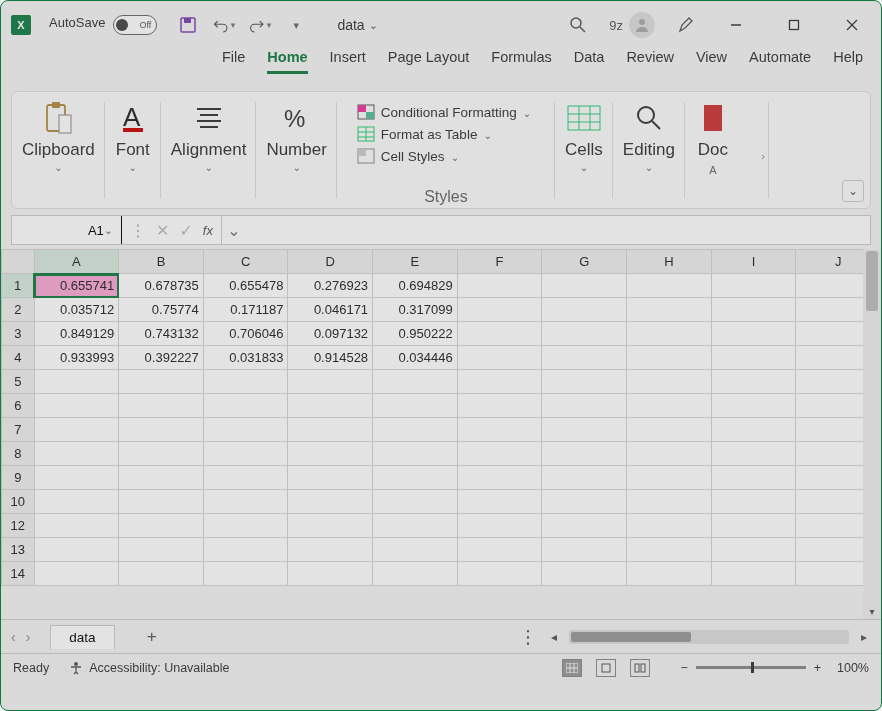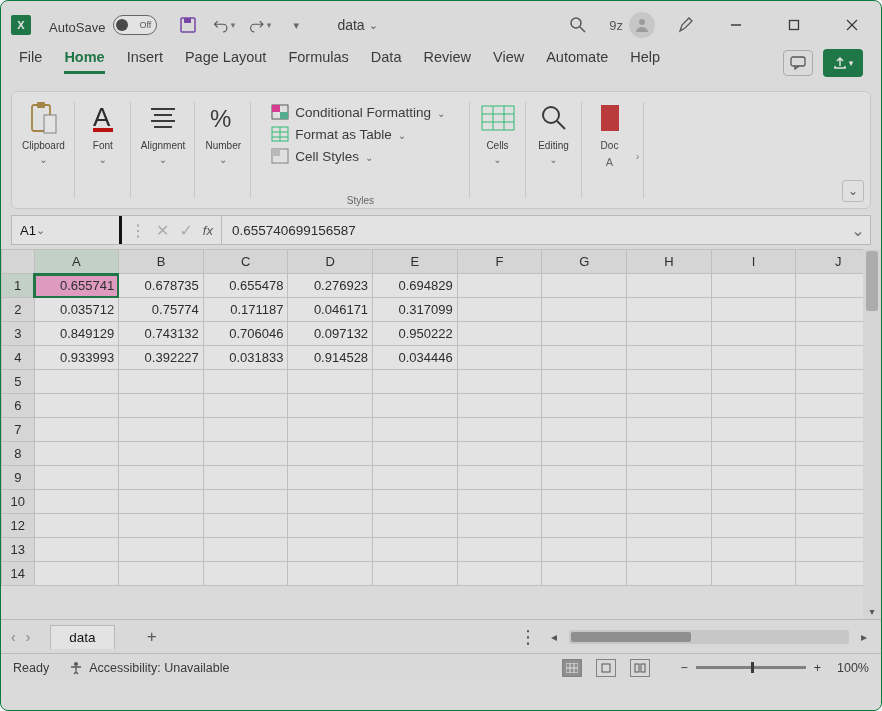--- a/index.html
+++ b/index.html
@@ -1,54 +1,54 @@
 <!DOCTYPE html>
 <html><head>
 <meta charset="utf-8">
 <style>
   * { box-sizing: border-box; margin: 0; padding: 0; font-family: "Segoe UI", Arial, sans-serif; }
   body { width: 882px; height: 711px; overflow: hidden; background: #f5f5f5; border: 1px solid #0a7a3f; border-radius: 8px; position: relative; }
   .overlay { position: absolute; inset: 0; background: rgba(100,100,100,0.18); pointer-events: none; z-index: 100; }
   
   .titlebar { display: flex; align-items: center; height: 48px; padding: 0 10px; }
   .app-icon { width: 20px; height: 20px; background: #107c41; border-radius: 2px; display: flex; align-items: center; justify-content: center; color: #fff; font-size: 11px; font-weight: bold; }
-  .autosave { display: flex; align-items: flex-end; margin-left: 18px; font-size: 13px; color: #333; }
+  .autosave { display: flex; align-items: flex-start; margin-left: 18px; font-size: 13px; color: #333; }
   .toggle { width: 44px; height: 20px; border: 1px solid #666; border-radius: 10px; margin-left: 8px; display: flex; align-items: center; padding: 0 2px; background: #fff; position: relative; }
   .toggle-knob { width: 12px; height: 12px; background: #444; border-radius: 50%; }
   .toggle-label { font-size: 9px; color: #555; position: absolute; right: 5px; margin-left: 48px; }
   .qat { display: flex; align-items: center; margin-left: 20px; gap: 14px; }
   .qat-btn { width: 22px; height: 22px; display: flex; align-items: center; justify-content: center; color: #555; cursor: pointer; }
   .doc-name { margin-left: 30px; font-size: 14px; color: #333; display: flex; align-items: center; gap: 4px; }
   .title-right { margin-left: auto; display: flex; align-items: center; gap: 20px; }
   .user { display: flex; align-items: center; gap: 6px; font-size: 13px; color: #555; }
   .avatar { width: 26px; height: 26px; border-radius: 50%; background: #ddd; display: flex; align-items: center; justify-content: center; }
   .winbtn { width: 38px; height: 28px; display:flex;align-items:center;justify-content:center; cursor:pointer; color:#333; }
   
-  .tabs { display: flex; align-items: flex-start; height: 36px; padding: 0 18px; gap: 35px; font-size: 14.5px; }
+  .tabs { display: flex; align-items: flex-end; height: 36px; padding: 0 18px; gap: 35px; font-size: 14.5px; flex-direction: column; }
   .tab { color: #333; cursor: pointer; padding-bottom: 6px; }
   .tab.active { color: #0f7a3e; font-weight:600; border-bottom: 3px solid #107c41; }
   .tab-extras { margin-left: auto; display: flex; gap: 10px; align-items: center; }
   .comment-btn { border: 1px solid #bbb; border-radius: 4px; width: 30px; height: 26px; display:flex;align-items:center;justify-content:center; }
   .share-btn { background: #107c41; color: #fff; border-radius: 4px; width: 40px; height: 28px; display:flex;align-items:center;justify-content:center; gap:2px;}
   
   .ribbon-wrap { padding: 6px 10px 0 10px; }
   .ribbon { background: #fcfcfc; border: 1px solid #ddd; border-radius: 6px; height: 118px; display: flex; align-items: stretch; overflow:hidden; position:relative; }
   .rgroup { display:flex; flex-direction:column; align-items:center; justify-content:flex-start; padding: 6px 10px 2px 10px; position:relative; }
   .rgroup::after { content:""; position:absolute; right:0; top:10px; bottom:10px; width:1px; background:#ddd; }
   .rgroup:last-child::after{display:none;}
   .big-icon { width:36px; height:36px; display:flex;align-items:center;justify-content:center; margin-top:2px;}
-  .rlabel { font-size: 10px; color:#333; margin-top:4px; text-align:center; line-height:1.15;}
+  .rlabel { font-size: 17px; color:#333; margin-top:4px; text-align:center; line-height:1.15;}
   .chev { font-size:10px; color:#666; margin-top:2px;}
-  .rgroup-name { font-size: 10px; color:#666; margin-top:auto; padding-top:2px;}
+  .rgroup-name { font-size: 16px; color:#666; margin-top:auto; padding-top:2px;}
   .styles-col { display:flex; flex-direction:column; gap:6px; padding:6px 14px 0 10px; font-size:13.5px; color:#333; }
   .styles-col .row { display:flex; align-items:center; gap:6px; cursor:pointer;}
   .ribbon-collapse { position:absolute; right:6px; bottom:6px; width:22px;height:22px; border:1px solid #ccc;border-radius:3px; display:flex;align-items:center;justify-content:center; cursor:pointer;}
   
   .fbar { display:flex; align-items:center; height:30px; margin:6px 10px 0 10px; border:1px solid #ccc; background:#fff; }
-  .namebox { width:110px; padding:0 8px; font-size:13px; border-right:3px solid #000000; display:flex;align-items:center; justify-content:flex-start; height:100%; }
+  .namebox { width:110px; padding:0 8px; font-size:13px; border-right:1px solid #000000; display:flex;align-items:center; justify-content:flex-end; height:100%; }
   .fx-controls { display:flex; align-items:center; gap:10px; padding:0 8px; color:#888; border-right:1px solid #ccc; height:100%; }
   .fx-label { font-style: italic; font-size:13px; color:#555; }
   .formula-input { flex:1; padding:0 10px; font-size:13.5px; color:#222; display:flex;align-items:center; height:100%; }
   .fbar-exp { width:24px; display:flex;align-items:center;justify-content:center; color:#777; cursor:pointer;}
   
   .grid-area { position:relative; margin-top:4px; height:370px; }
   table.sheet { border-collapse:collapse; table-layout:fixed; width:100%; background:#fff; }
   .sheet th, .sheet td { border:1px solid #d4d4d4; height:24px; font-size:13px; color:#222; }
   .sheet thead th { background:#eee; font-weight:normal; text-align:center; }
   .sheet thead th.sel { background:#d8e8dd; border-bottom:2px solid #107c41;}
@@ -276,21 +276,21 @@
     <div class="rgroup">
       <div class="big-icon">
         <svg width="30" height="30" viewBox="0 0 30 30">
             <circle cx="12" cy="12" r="8" fill="none" stroke="#333" stroke-width="2"></circle>
             <line x1="18" y1="18" x2="26" y2="26" stroke="#333" stroke-width="2"></line>
           </svg>
       </div>
       <div class="rlabel">Editing</div>
       <div class="chev">⌄</div>
     </div>
-    <div class="rgroup" style="padding-right:16px;">
+    <div class="rgroup" style="padding-right:38px;">
       <div class="big-icon">
         <svg width="22" height="30" viewBox="0 0 22 30">
             <rect x="2" y="2" width="18" height="26" fill="#c33"></rect>
           </svg>
       </div>
       <div class="rlabel">Doc</div>
       <div class="rlabel" style="font-size:11px;color:#666;">A</div>
       <span style="position:absolute;right:4px;top:50%;font-size:11px;color:#888;">›</span>
     </div>
     <div class="ribbon-collapse">
@@ -302,23 +302,20 @@
 <div class="fbar">
   <div class="namebox">
     <span>A1</span>
     <span style="font-size:11px;color:#666;">⌄</span>
   </div>
   <div class="fx-controls">
     <span style="color:#aaa;">⋮</span>
     <span style="color:#bbb;">✕</span>
     <span style="color:#bbb;">✓</span>
     <span class="fx-label">fx</span>
-  </div>
-  <div class="formula-input">
-    <span>0.655740699156587</span>
   </div>
   <div class="fbar-exp">⌄</div>
 </div>
 
 <div class="grid-area">
   <table class="sheet" id="sheet">
       <thead>
         <tr>
           <th class="corner"></th>
           <th class="sel" style="width:78px;">A</th>

